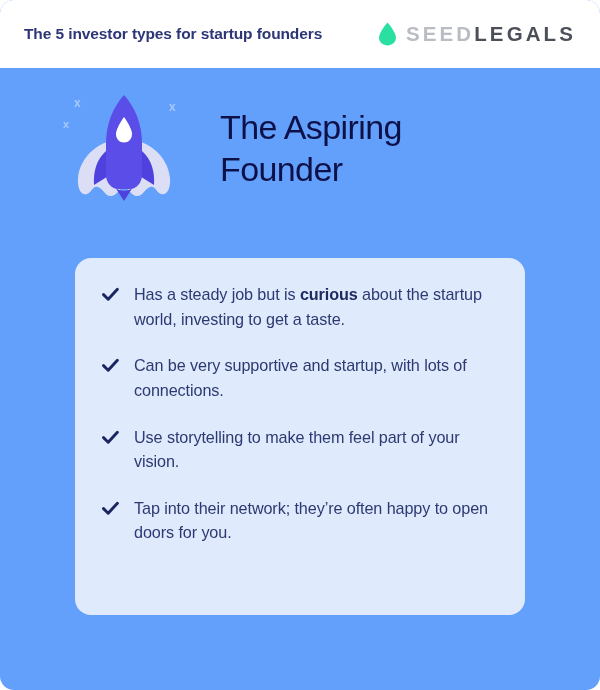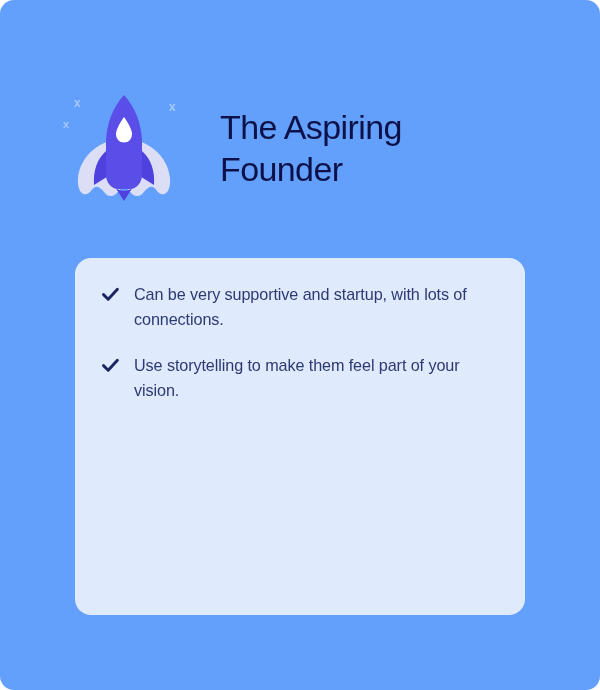--- a/index.html
+++ b/index.html
@@ -147,20 +147,29 @@
     color: #2d3a72;
     letter-spacing: -0.1px;
   }
   .bullet-text b { font-weight: 700; color: #1f2a60; }
 </style>
 </head>
 <body>
 
 <div class="card-frame">
 
+  <div class="header">
+    <div class="header-title">The 5 investor types for startup founders</div>
+    <div class="brand">
+      <svg class="brand-drop" viewBox="0 0 19 24">
+        <path d="M9.5 0.5 C9.5 0.5 1 10.2 1 15.6 C1 20.2 4.8 23.5 9.5 23.5 C14.2 23.5 18 20.2 18 15.6 C18 10.2 9.5 0.5 9.5 0.5 Z" fill="#2ae0a0"></path>
+      </svg>
+      <div class="brand-word"><span class="brand-seed">SEED</span><span class="brand-legals">LEGALS</span></div>
+    </div>
+  </div>
 
   <div class="hero">
     <div class="rocket-wrap">
       <span class="sparkle s1">x</span>
       <span class="sparkle s2">x</span>
       <span class="sparkle s3">x</span>
       <svg class="rocket-svg" viewBox="0 0 108 112">
 
         <path d="M54 46 C78 46 98 63 100 85 C101 95 97 103 91 101 C86 99 85 92 80 94 C74 96 73 104 66 103 C60 102 60 95 54 95 C48 95 48 102 42 103 C35 104 34 96 28 94 C23 92 22 99 17 101 C11 103 7 95 8 85 C10 63 30 46 54 46 Z" fill="#dcdef5"></path>
 
@@ -177,24 +186,36 @@
     </div>
     <div class="hero-title">The Aspiring Founder</div>
   </div>
 
   <div class="bullets-card">
     <ul class="bullet-list">
         <li class="bullet-item">
           <svg class="check-icon" viewBox="0 0 19 19">
             <path d="M2.5 9.6 L7.2 14.2 L16.4 4.2" fill="none" stroke="#1b2560" stroke-width="2.9" stroke-linecap="round" stroke-linejoin="round"></path>
           </svg>
+          <span class="bullet-text">Has a steady job but is <b>curious</b> about the startup world, investing to get a taste.</span>
+        </li>
+        <li class="bullet-item">
+          <svg class="check-icon" viewBox="0 0 19 19">
+            <path d="M2.5 9.6 L7.2 14.2 L16.4 4.2" fill="none" stroke="#1b2560" stroke-width="2.9" stroke-linecap="round" stroke-linejoin="round"></path>
+          </svg>
           <span class="bullet-text">Can be very supportive and startup, with lots of connections.</span>
         </li>
         <li class="bullet-item">
           <svg class="check-icon" viewBox="0 0 19 19">
             <path d="M2.5 9.6 L7.2 14.2 L16.4 4.2" fill="none" stroke="#1b2560" stroke-width="2.9" stroke-linecap="round" stroke-linejoin="round"></path>
           </svg>
           <span class="bullet-text">Use storytelling to make them feel part of your vision.</span>
+        </li>
+        <li class="bullet-item">
+          <svg class="check-icon" viewBox="0 0 19 19">
+            <path d="M2.5 9.6 L7.2 14.2 L16.4 4.2" fill="none" stroke="#1b2560" stroke-width="2.9" stroke-linecap="round" stroke-linejoin="round"></path>
+          </svg>
+          <span class="bullet-text">Tap into their network; they’re often happy to open doors for you.</span>
         </li>
       </ul>
   </div>
 
 </div>
 
 </body></html>

